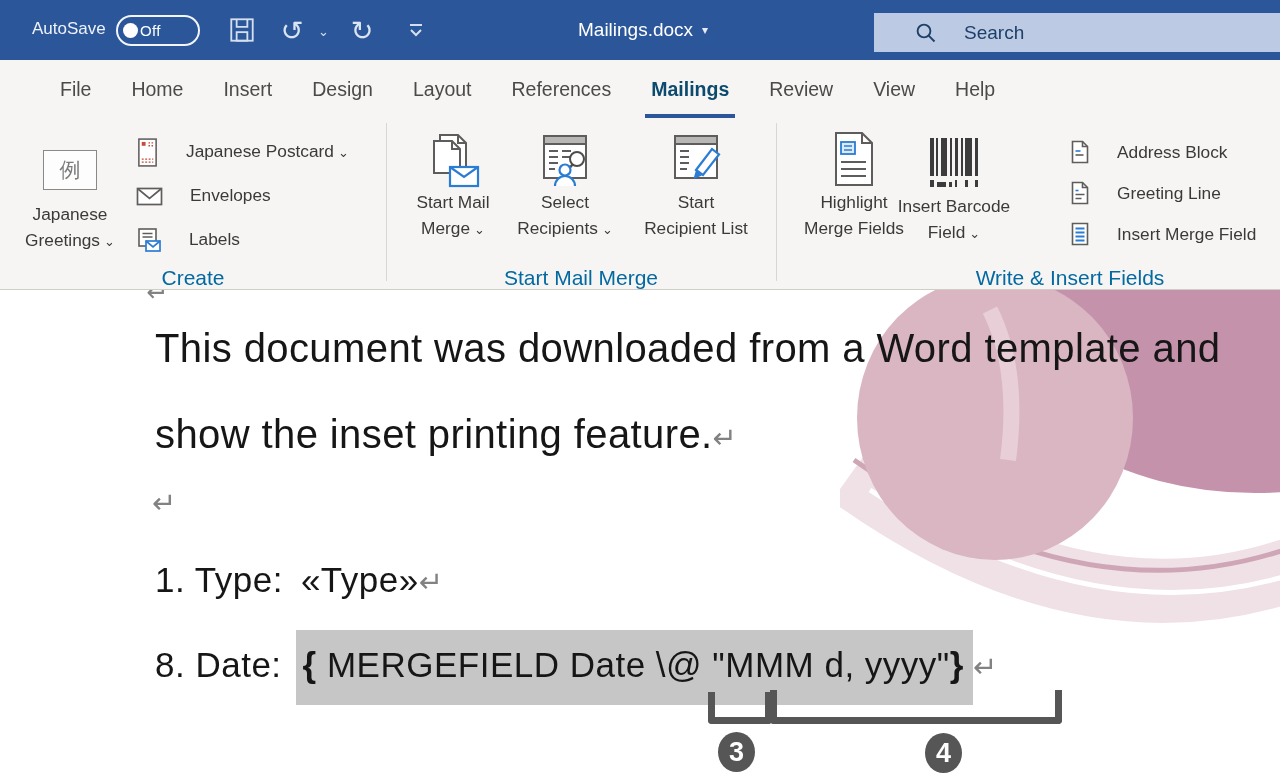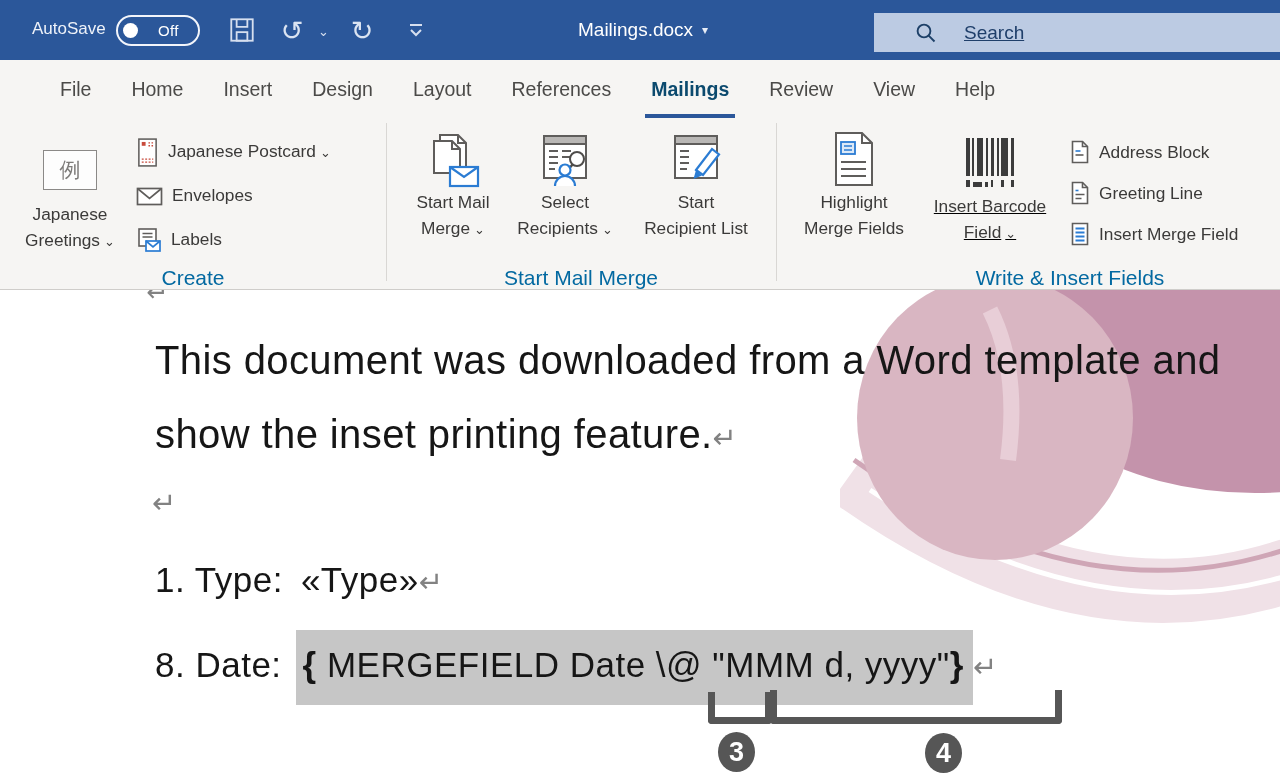--- a/index.html
+++ b/index.html
@@ -6,48 +6,48 @@
   body{width:1280px;height:782px;overflow:hidden;position:relative;background:#fff;
        font-family:"Liberation Sans",sans-serif;-webkit-font-smoothing:antialiased;}
   .abs{position:absolute;}
 
   
   .titlebar{position:absolute;left:0;top:0;width:1280px;height:60px;background:#2b579a;color:#fff;}
   .autosave-label{position:absolute;left:32px;top:19px;font-size:17px;color:#eef2f9;}
   .autosave-toggle{position:absolute;left:116px;top:15px;width:80px;height:27px;border:2px solid #f2f5fb;
                    border-radius:16px;display:flex;align-items:center;cursor:pointer;}
   .autosave-dot{width:15px;height:15px;border-radius:50%;background:#fff;margin-left:5px;}
-  .autosave-state{color:#fff;font-size:15px;margin-left:20px;letter-spacing:.3px;}
+  .autosave-state{color:#fff;font-size:15px;margin-left:2px;letter-spacing:.3px;}
   .qat-btn{position:absolute;top:12px;width:36px;height:36px;display:flex;align-items:center;justify-content:center;cursor:pointer;}
   .undo-glyph{font-size:27px;color:#dbe4f2;line-height:1;font-family:"DejaVu Sans",sans-serif;}
   .mini-chevron{position:absolute;top:24px;font-size:13px;color:#d7e0f0;}
   .doc-title{position:absolute;left:578px;top:19px;font-size:19px;color:#fff;display:flex;align-items:center;cursor:pointer;}
   .doc-title .caret{font-size:12px;margin-left:9px;color:#e7edf7;}
   .search-box{position:absolute;left:874px;top:13px;width:406px;height:39px;background:#bccbe3;
               display:flex;align-items:center;cursor:text;}
-  .search-box .search-label{color:#1f3f6a;font-size:19px;margin-left:27px;text-decoration:underline;}
+  .search-box .search-label{color:#1f3f6a;font-size:19px;margin-left:27px;}
   .search-box svg{margin-left:41px;}
 
   
   .tabbar{position:absolute;left:0;top:60px;width:1280px;height:58px;background:#f6f5f3;
           display:flex;align-items:stretch;padding-left:40px;box-sizing:border-box;}
   .tab{padding:0 20px;display:flex;align-items:center;font-size:19.5px;color:#4b4a48;position:relative;cursor:pointer;}
   .tab.active{color:#0c4a6e;font-weight:700;}
   .tab.active::after{content:"";position:absolute;left:14px;right:14px;bottom:0;height:4px;background:#2b579a;}
 
   
   .ribbon{position:absolute;left:0;top:118px;width:1280px;height:172px;background:#f6f5f3;
           border-bottom:1px solid #cfcdca;box-sizing:border-box;}
   .group-divider{position:absolute;top:5px;height:158px;width:1px;background:#d9d7d4;}
   .group-label{position:absolute;top:148px;font-size:21px;color:#0369a1;text-align:center;}
   .big-btn{position:absolute;top:8px;display:flex;flex-direction:column;align-items:center;cursor:pointer;}
   .big-btn .icon-slot{height:64px;display:flex;align-items:flex-end;justify-content:center;}
   .btn-label{font-size:17.3px;color:#3b3a39;line-height:1.5;text-align:center;white-space:nowrap;}
   .chev{font-size:13px;color:#3b3a39;margin-left:4px;}
-  .small-btn{display:flex;align-items:center;gap:9px;cursor:pointer;height:100%;}
+  .small-btn{display:flex;align-items:center;gap:27px;cursor:pointer;height:100%;}
   .small-btn .btn-label{line-height:1.1;}
   .jg-iconbox{width:52px;height:38px;border:1.4px solid #8b8987;background:#fdfdfd;display:flex;
               align-items:center;justify-content:center;font-size:21px;color:#7d7b79;}
   .create-col{position:absolute;left:136px;top:12px;display:flex;flex-direction:column;}
   .create-col .small-btn{height:44px;}
   .wif-col{position:absolute;left:1070px;top:14px;display:flex;flex-direction:column;}
   .wif-col .small-btn{height:41px;}
 
   
   .doc{position:absolute;left:0;top:290px;width:1280px;height:492px;background:#fff;overflow:hidden;}
@@ -252,21 +252,21 @@
         <path d="M34 3 v10 h10" fill="none" stroke="#5f5d5b" stroke-width="2"></path>
         <rect x="13" y="12" width="14" height="12" fill="#dce9f7" stroke="#2b7cd3" stroke-width="1.8"></rect>
         <path d="M16 16 h8 M16 20 h8" stroke="#2b7cd3" stroke-width="1.4"></path>
         <path d="M13 32 h25 M13 39 h25 M13 46 h25" stroke="#5f5d5b" stroke-width="2"></path>
       </svg>
     </div>
     <span class="btn-label">Highlight</span>
     <span class="btn-label">Merge Fields</span>
   </div>
 
-  <div class="big-btn" style="left:916px;width:148px;text-decoration:underline;">
+  <div class="big-btn" style="left:880px;width:148px;">
     <div class="icon-slot" style="padding-bottom:4px;">
       <svg width="56" height="54" viewBox="0 0 56 54">
         <g fill="#3c3c3c">
           <rect x="4" y="2" width="4" height="38"></rect>
             <rect x="10" y="2" width="2" height="38"></rect>
           <rect x="15" y="2" width="6" height="38"></rect>
             <rect x="24" y="2" width="2" height="38"></rect>
           <rect x="29" y="2" width="3" height="38"></rect>
             <rect x="35" y="2" width="2" height="38"></rect>
           <rect x="39" y="2" width="7" height="38"></rect>
@@ -320,21 +320,21 @@
     <path d="M10 185 Q 240 350 450 280" fill="none" stroke="#f0e1e7" stroke-width="64"></path>
     <path d="M14 170 Q 240 330 450 258" fill="none" stroke="#cfa6b6" stroke-width="5"></path>
     <path d="M30 200 Q 250 345 450 285" fill="none" stroke="#ffffff" stroke-width="5"></path>
     <ellipse cx="415" cy="45" rx="250" ry="158" fill="#c493ab"></ellipse>
     <ellipse cx="155" cy="128" rx="138" ry="142" fill="#d9b6c2"></ellipse>
     <path d="M150 20 q 30 60 18 150" fill="none" stroke="#e8ced7" stroke-width="16"></path>
   </svg>
 
   <span class="doc-text return-mark" style="left:146px;top:-14px;font-size:27px;">↵</span>
 
-  <span class="doc-text para" style="left:155px;top:48px;">This document was downloaded from a Word template and</span>
+  <span class="doc-text para" style="left:155px;top:36px;">This document was downloaded from a Word template and</span>
   <span class="doc-text para" style="left:155px;top:122px;"><span>show the inset printing feature.</span><span class="return-mark">↵</span></span>
 
   <span class="doc-text return-mark" style="left:152px;top:196px;">↵</span>
 
   <span class="doc-text list-line" style="left:155px;top:270px;"><span>1. Type:</span><span style="display:inline-block;width:18px;"></span><span>«Type»</span><span class="return-mark">↵</span></span>
 
   <span class="doc-text list-line" style="left:155px;top:340px;"><span>8. Date:</span><span style="display:inline-block;width:14px;"></span><span class="field-highlight"><span class="field-brace">{</span><span> MERGEFIELD Date \@ "MMM d, yyyy"</span><span class="field-brace">}</span></span><span class="return-mark">↵</span></span>
 
   <div class="callout-bracket" style="left:708px;top:402px;width:50px;height:25px;"></div>
   <div class="callout-bracket" style="left:770px;top:400px;width:278px;height:27px;"></div>

